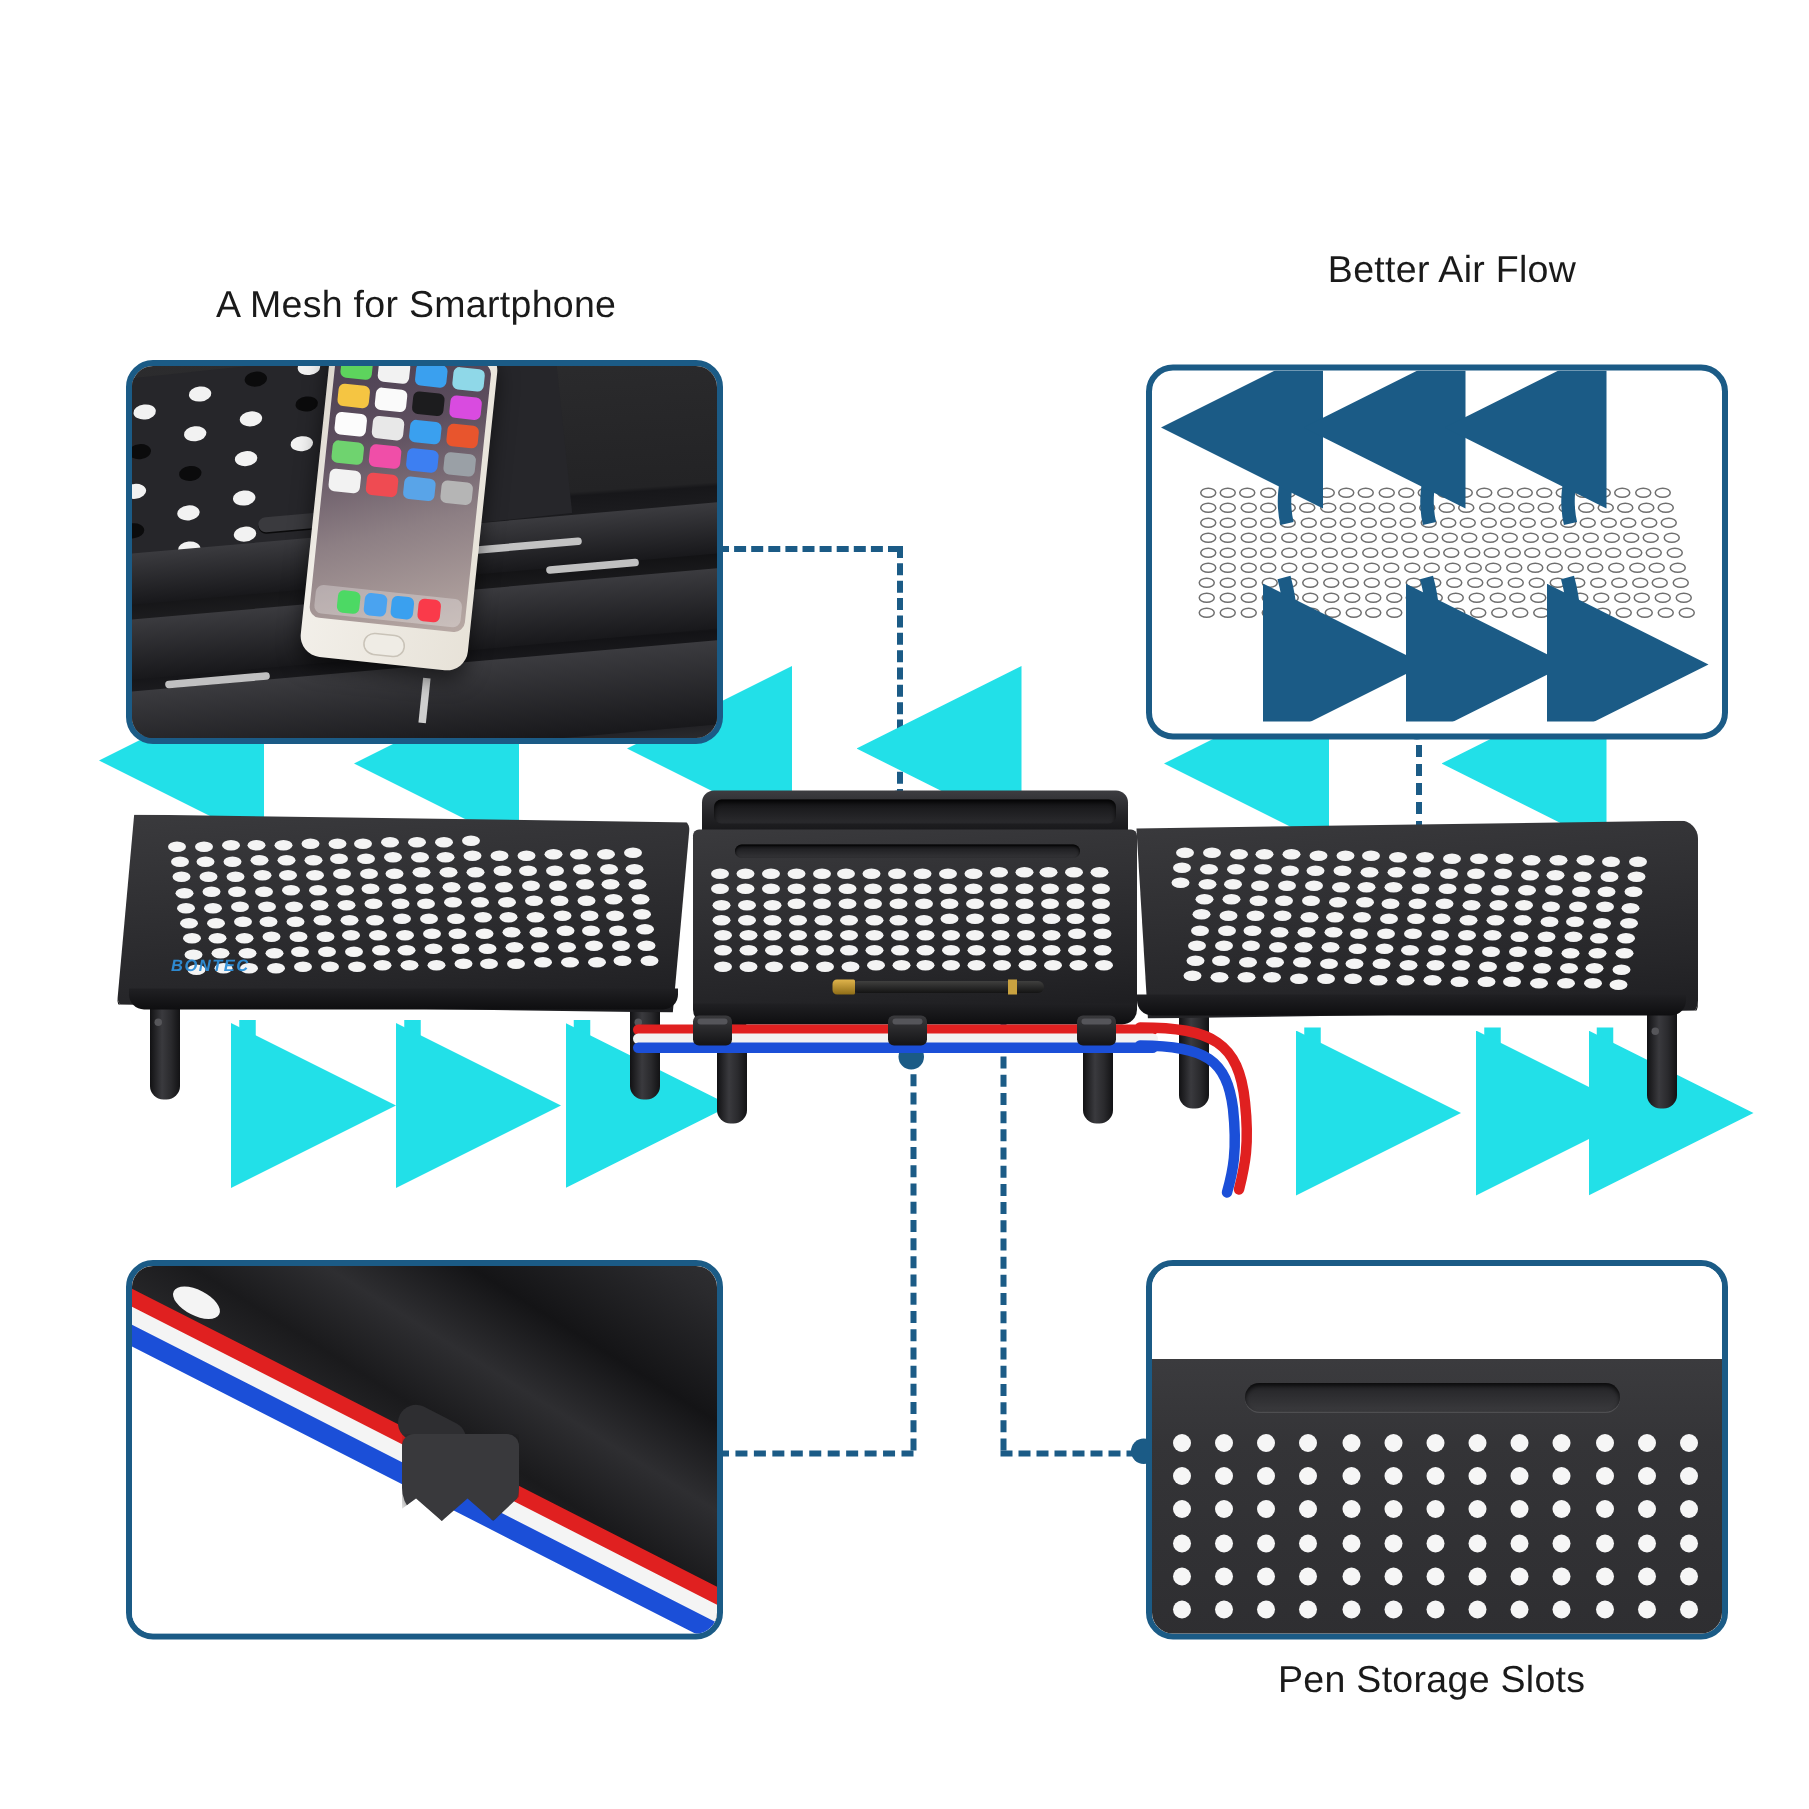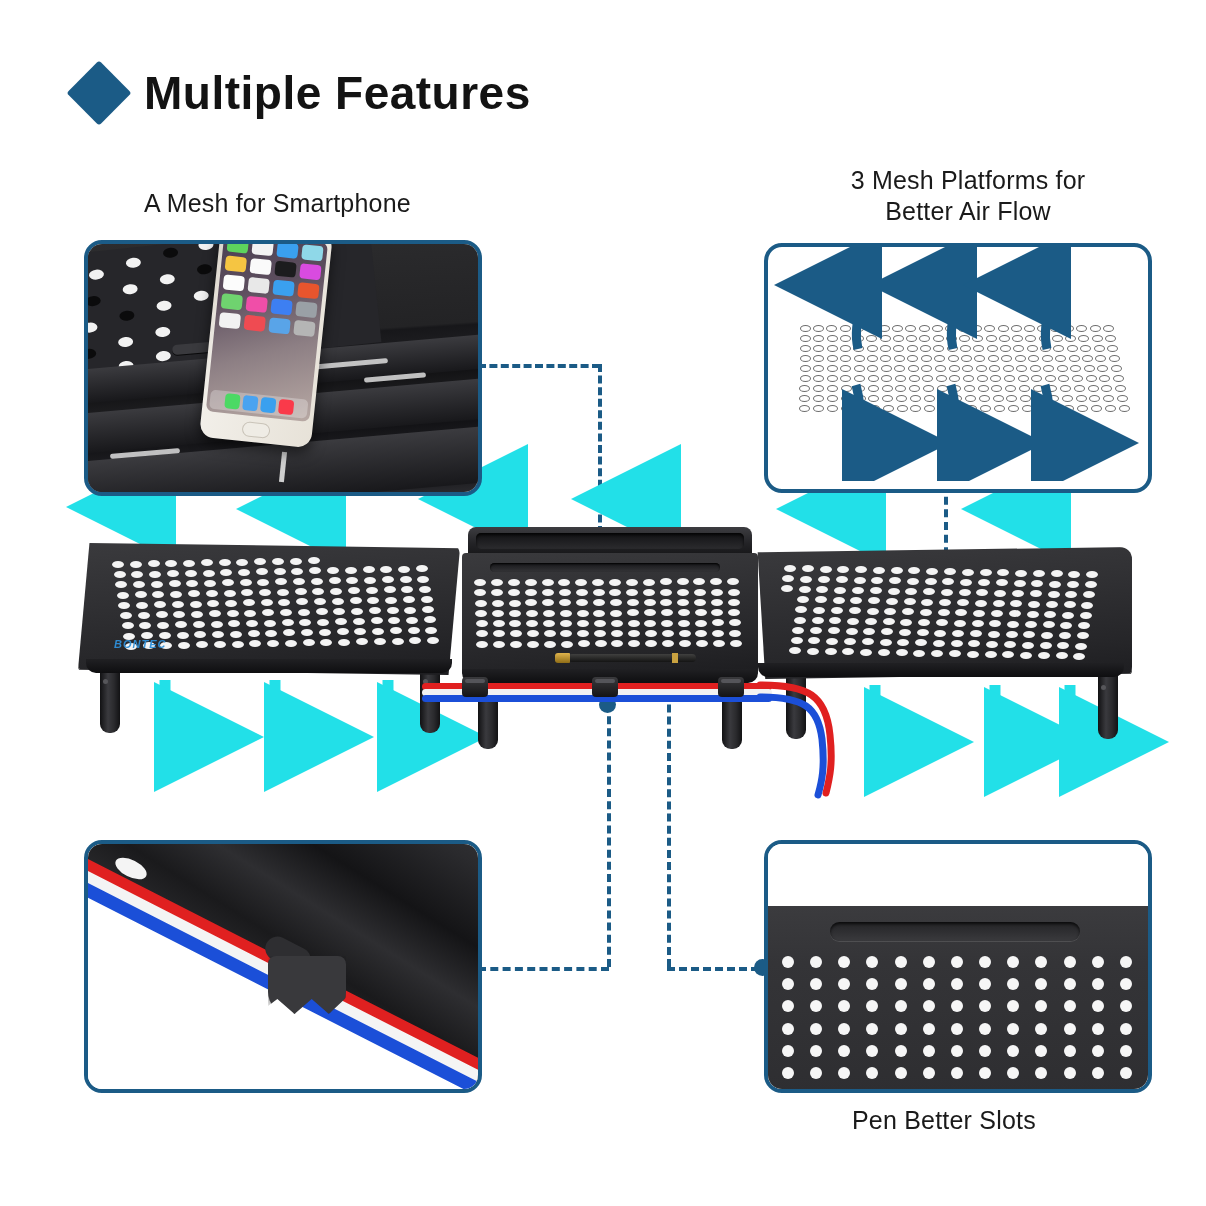--- a/index.html
+++ b/index.html
@@ -114,31 +114,26 @@
   .pen-obj .band{position:absolute;right:18px;top:-1px;width:6px;height:10px;background:#c9a240;}
   .cable{position:absolute;height:7px;border-radius:4px;}
   .clip{position:absolute;width:26px;height:20px;border-radius:4px;background:linear-gradient(180deg,#3a3a3d,#141416);}
   .clip::before{content:"";position:absolute;left:3px;top:2px;width:20px;height:4px;border-radius:2px;background:#55555a;}
 </style>
 </head>
 <body>
 
 <div class="stage">
 
-  <div class="heading">
-    <span class="diamond"></span>
-    <span class="heading-text">Multiple Features</span>
-  </div>
 
   <div class="caption cap-phone">A Mesh for Smartphone</div>
   <div class="caption cap-mesh">
-    <div>3 Mesh Platforms for</div>
     <div>Better Air Flow</div>
   </div>
-  <div class="caption cap-pen">Pen Better Slots</div>
+  <div class="caption cap-pen">Pen Storage Slots</div>
 
   <div class="dash-h" style="left:478px;top:364px;width:122px;"></div>
   <div class="dash-v" style="left:598px;top:364px;height:170px;"></div>
   <div class="dot" style="left:462px;top:356px;"></div>
   <div class="dot" style="left:590px;top:527px;"></div>
 
   <div class="dash-v" style="left:944px;top:484px;height:84px;"></div>
   <div class="dot" style="left:936px;top:476px;"></div>
   <div class="dot" style="left:936px;top:560px;"></div>
 

